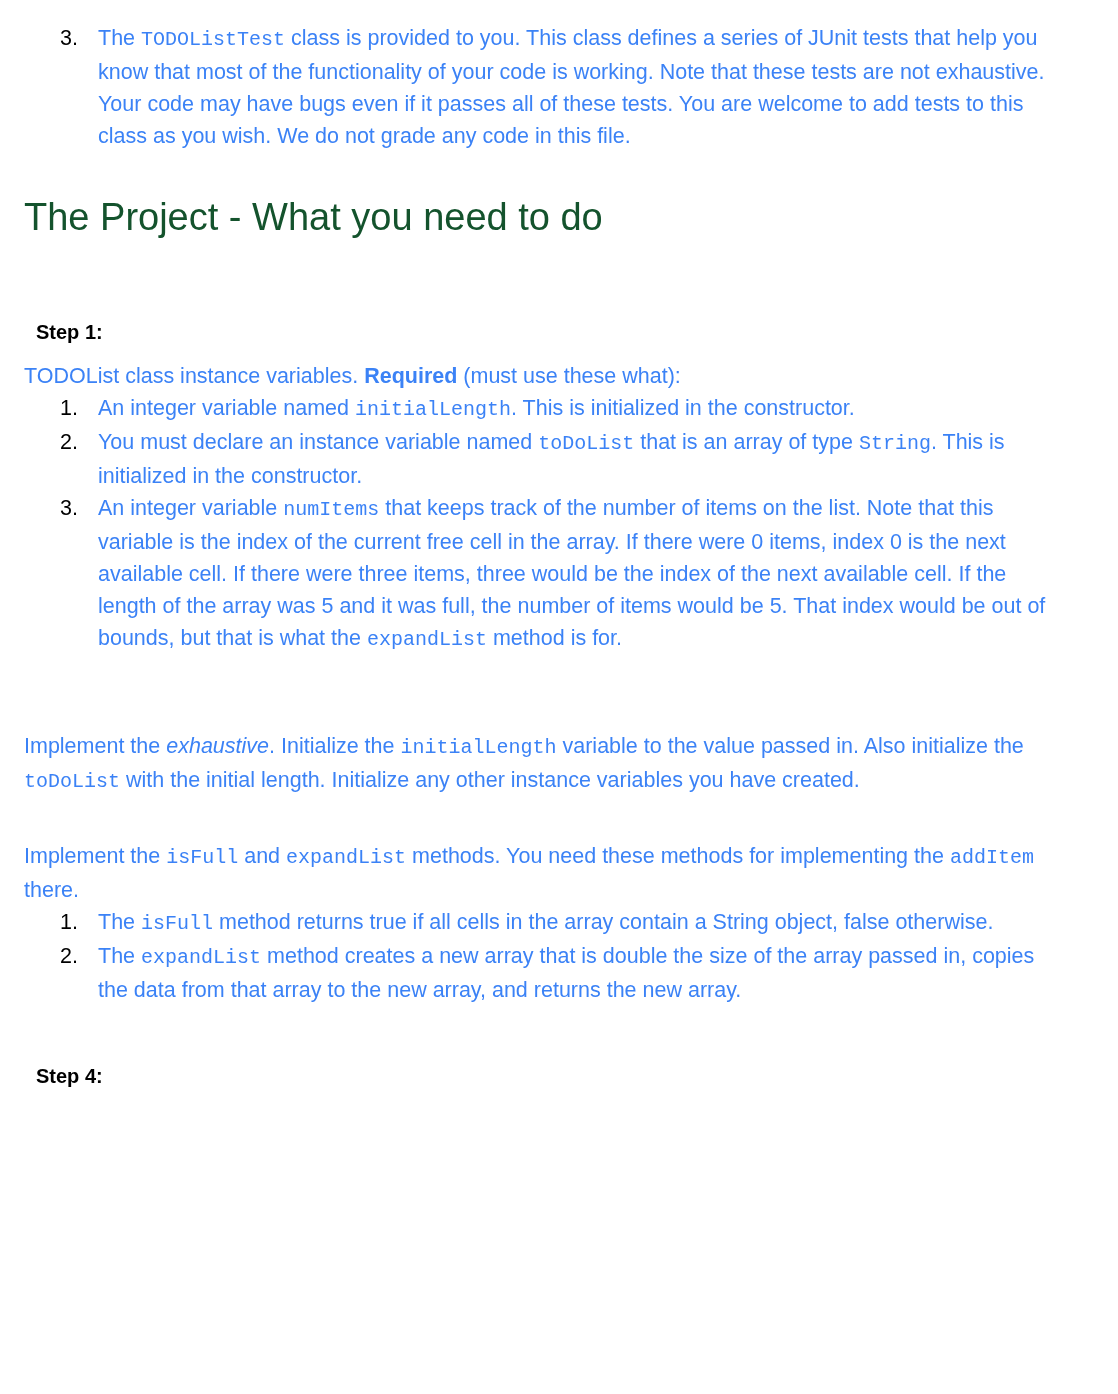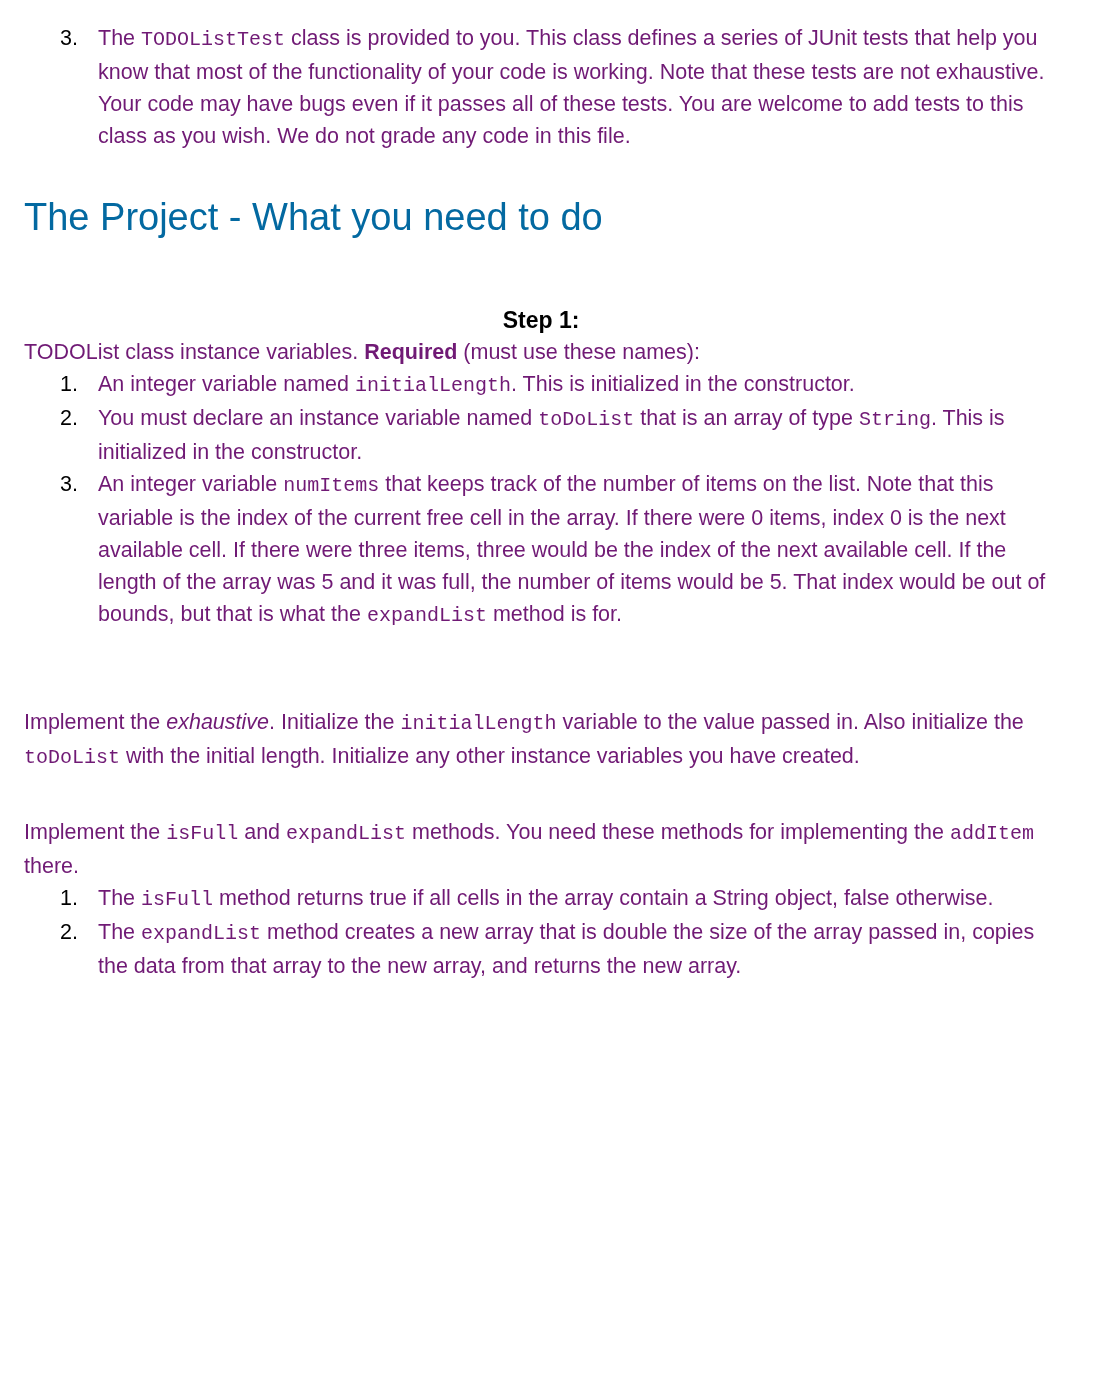--- a/index.html
+++ b/index.html
@@ -26,40 +26,40 @@
     position: absolute;
     left: 24px;
     top: 22px;
     width: 1034px;
   }
   
   .para {
     font-family: "Liberation Sans", sans-serif;
     font-size: 21.5px;
     line-height: 32px;
-    color: #701a75;
+    color: #3b82f6;
     margin: 0;
     text-align: left;
   }
   .mono {
     font-family: "Liberation Mono", "DejaVu Sans Mono", monospace;
     font-size: 20px;
     letter-spacing: 0px;
   }
   .bold { font-weight: bold; }
   .ital { font-style: italic; }
 
   h1.heading {
     font-family: "Liberation Sans", sans-serif;
     font-size: 38px;
     font-weight: normal;
     line-height: 46px;
     margin: 0;
     padding: 0;
-    color: #0369a1;
+    color: #14532d;
     letter-spacing: 0px;
   }
 
   
   ol.numlist {
     list-style: none;
     margin: 0;
     padding: 0;
   }
   ol.numlist > li {
@@ -80,25 +80,24 @@
     line-height: 32px;
   }
   ol.numlist > li > .litext {
     display: block;
   }
   .gap-m  { height: 32px; }
   .gap-l  { height: 42px; }
 
   .steplabel {
     font-family: "Liberation Sans", sans-serif;
-    font-size: 23px;
+    font-size: 20px;
     line-height: 32px;
     font-weight: bold;
-    margin: 0;
-    text-align: center;
+    margin: 12px;
   }
 </style>
 </head>
 <body>
 
 <div class="page">
   <div class="content">
 
     <ol class="numlist">
       <li>
@@ -110,21 +109,21 @@
     <div class="gap-l"></div>
 
     <h1 class="heading">The Project - What you need to do</h1>
 
     <div class="gap-m"></div>
 
 
     <div class="gap-m"></div>
 
     <div class="steplabel">Step 1:</div>
-    <p class="para"><span>TODOList class instance variables. </span><span class="bold">Required</span><span> (must use these names):</span></p>
+    <p class="para"><span>TODOList class instance variables. </span><span class="bold">Required</span><span> (must use these what):</span></p>
     <ol class="numlist">
       <li>
         <span class="marker">1.</span>
         <span class="litext para"><span>An integer variable named </span><span class="mono">initialLength</span><span>. This is initialized in the constructor.</span></span>
       </li>
       <li>
         <span class="marker">2.</span>
         <span class="litext para"><span>You must declare an instance variable named </span><span class="mono">toDoList</span><span> that is an array of type </span><span class="mono">String</span><span>. This is initialized in the constructor.</span></span>
       </li>
       <li>
@@ -149,15 +148,16 @@
         <span class="litext para"><span>The </span><span class="mono">isFull</span><span>  method returns true if all cells in the array contain a String object, false otherwise.</span></span>
       </li>
       <li>
         <span class="marker">2.</span>
         <span class="litext para"><span>The </span><span class="mono">expandList</span><span>  method creates a new array that is double the size of the array passed in, copies the data from that array to the new array, and returns the new array.</span></span>
       </li>
     </ol>
 
     <div class="gap-l"></div>
 
+    <div class="steplabel">Step 4:</div>
 
   </div>
 </div>
 
 </body></html>

